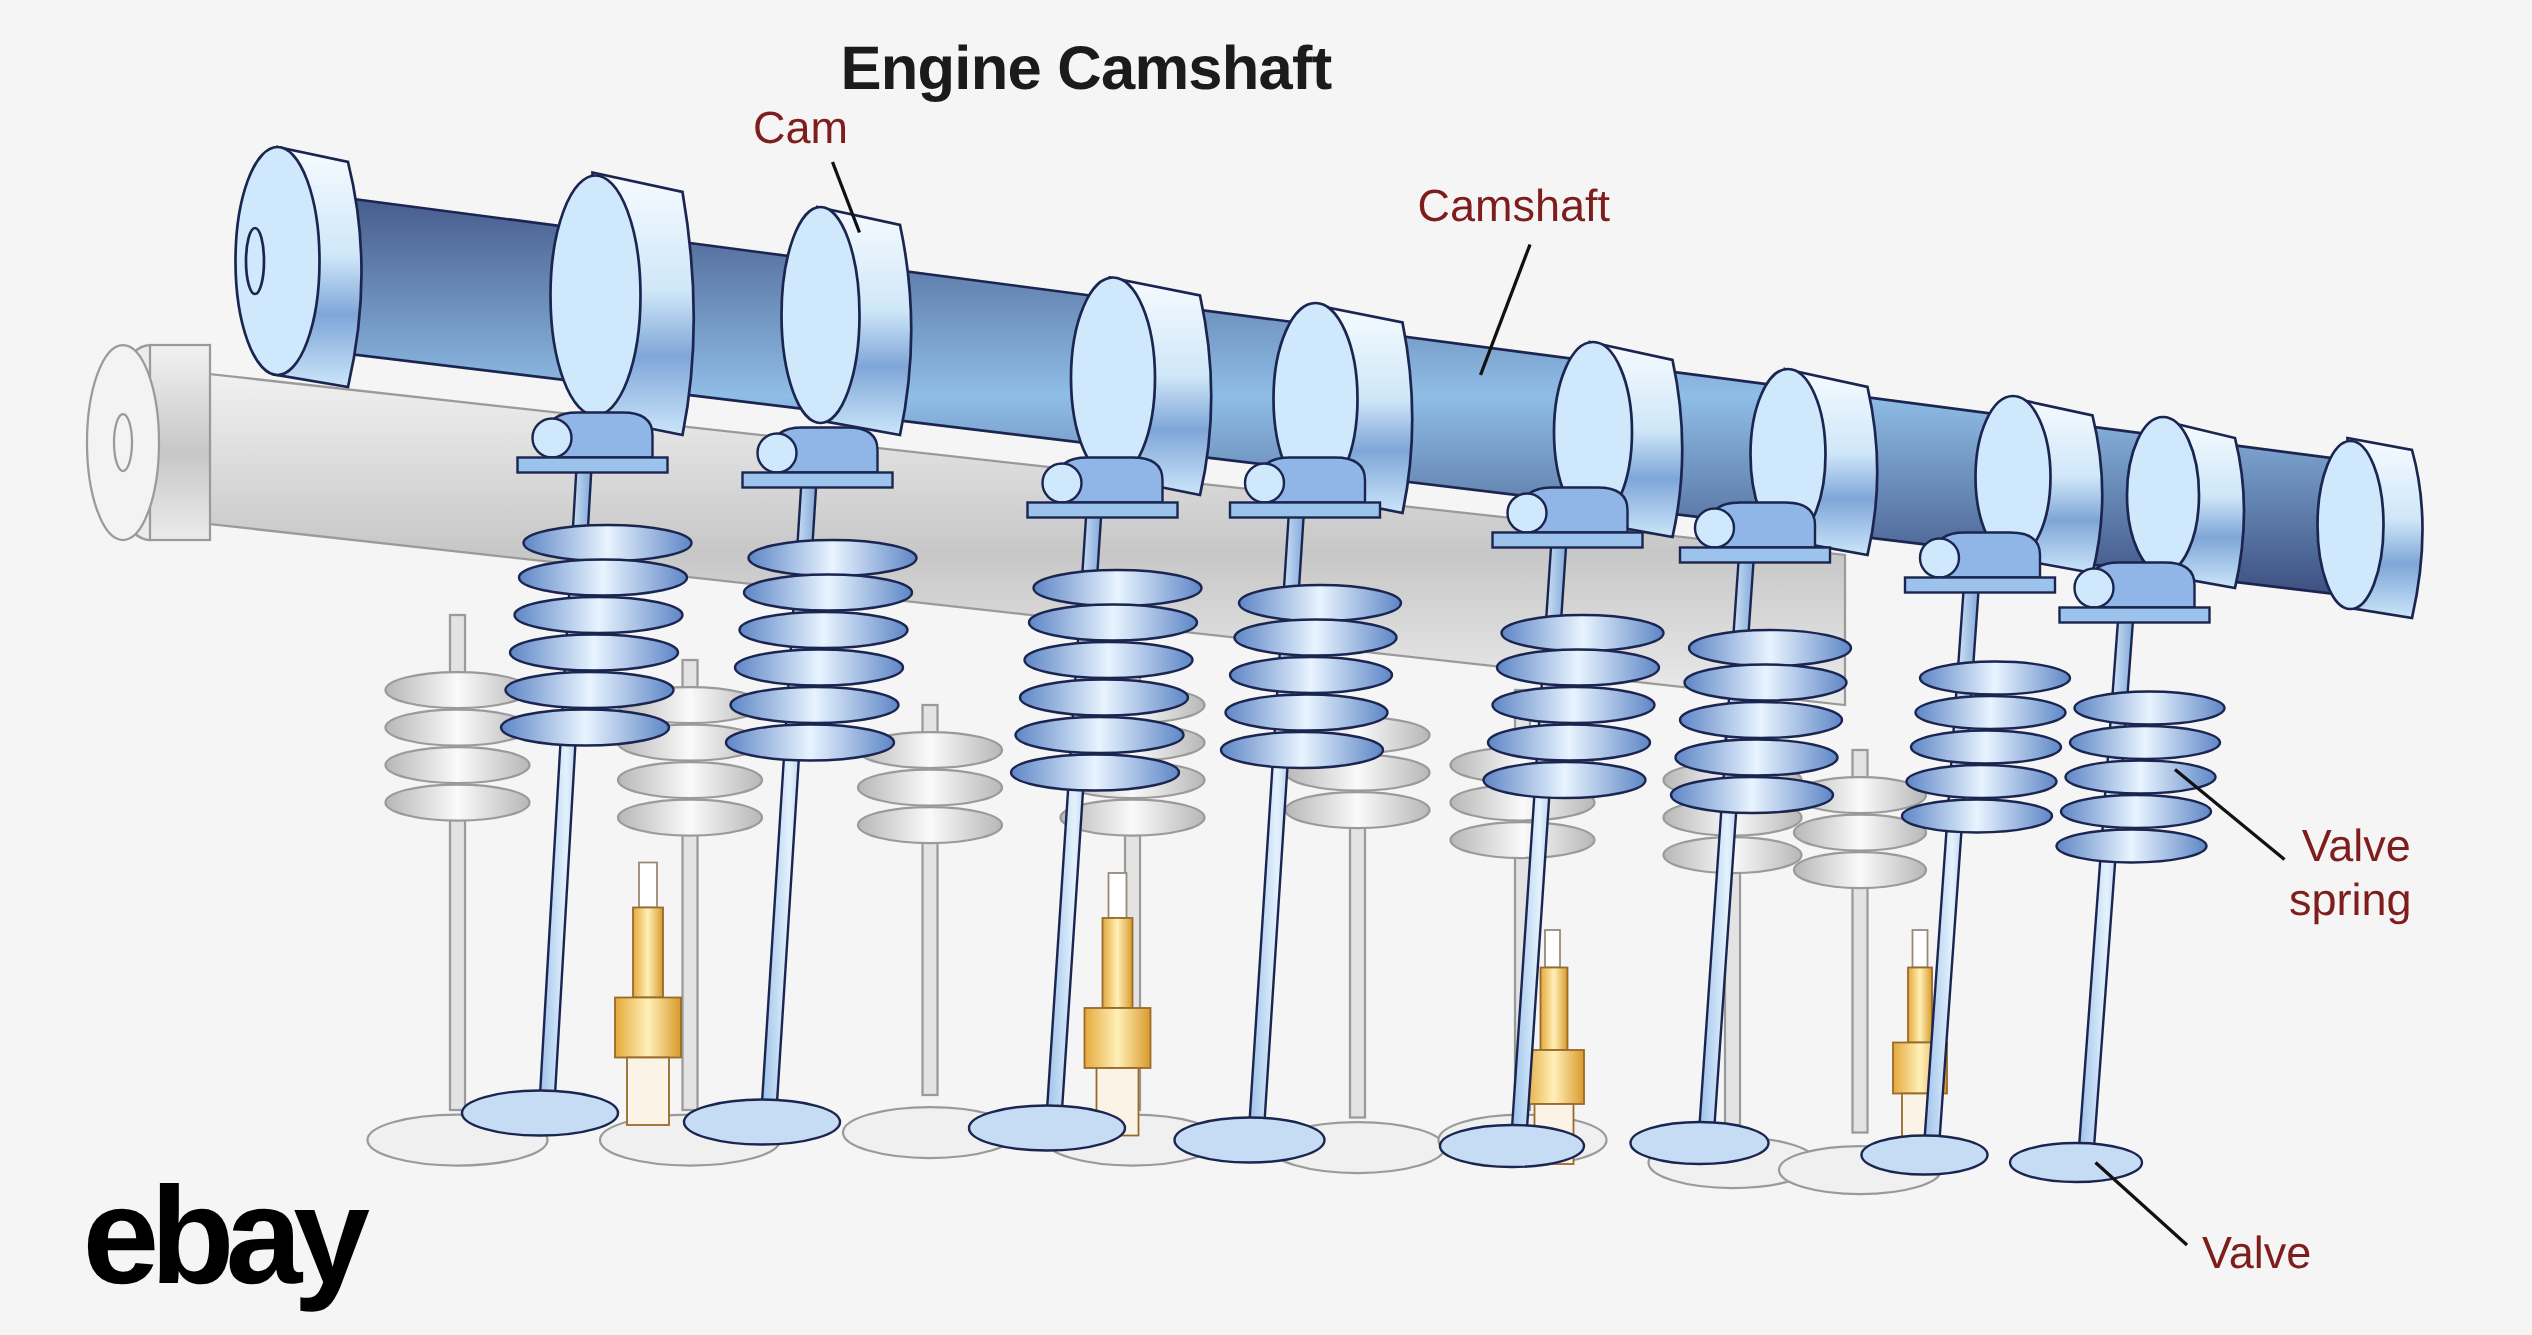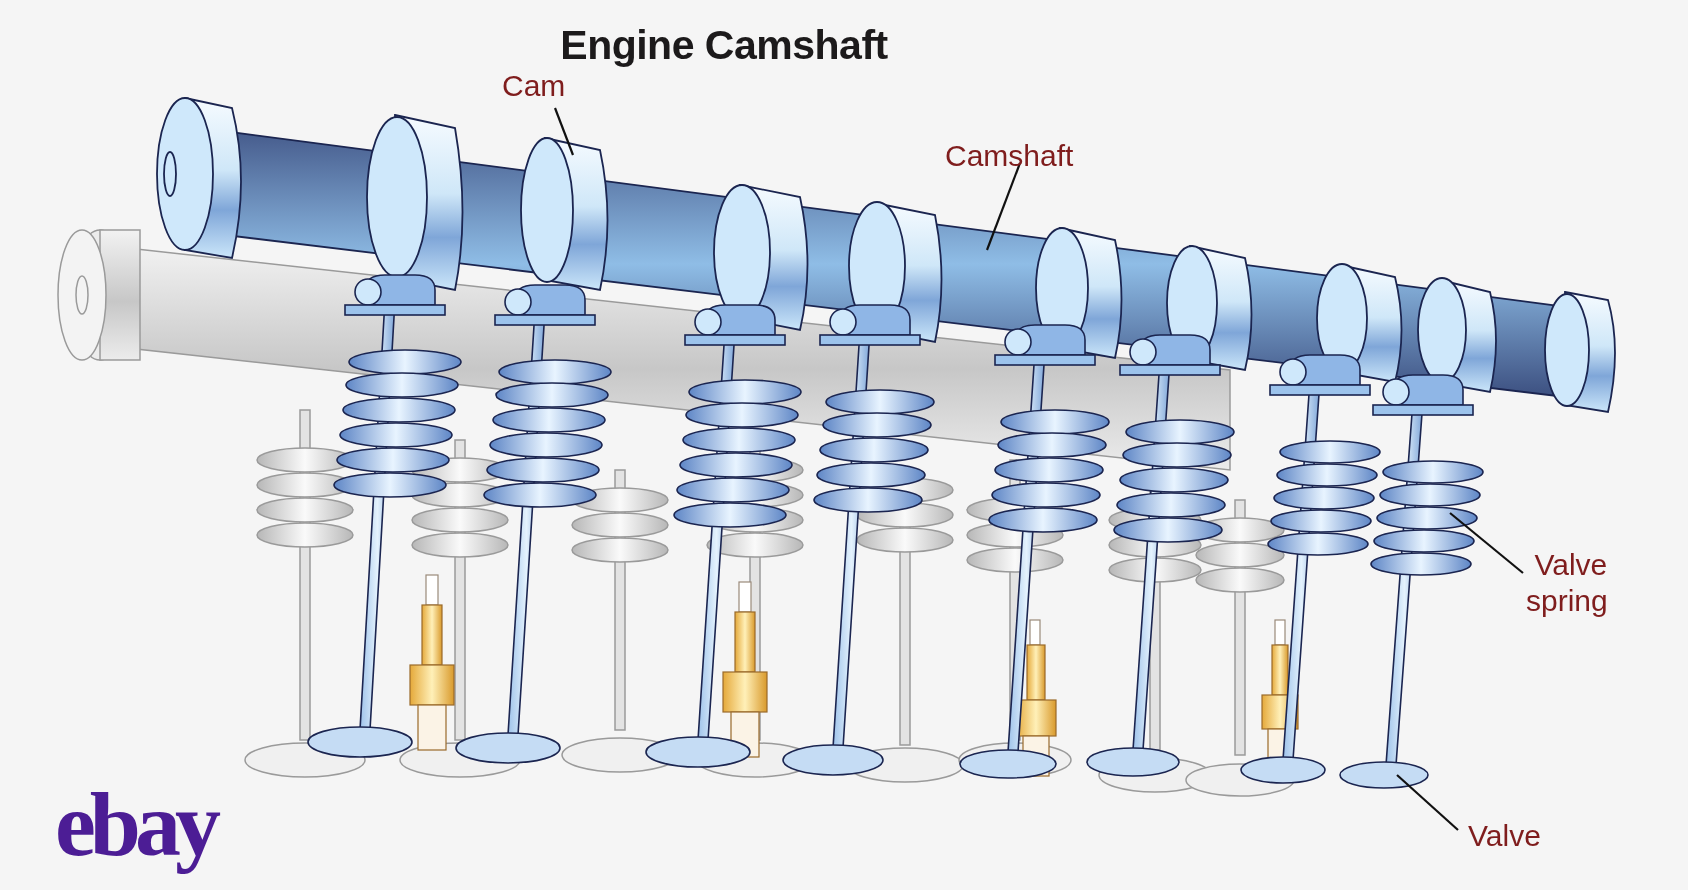--- a/index.html
+++ b/index.html
@@ -2,22 +2,22 @@
 <html><head>
 <meta charset="utf-8">
 <style>
   html, body { margin:0; padding:0; }
   body { width:1688px; height:890px; background:#f5f5f5; overflow:hidden; position:relative;
          font-family:"Liberation Sans", "DejaVu Sans", sans-serif; }
   #stage { position:absolute; left:0; top:0; width:1688px; height:890px; }
   .title { position:absolute; left:0; width:1448px; top:22px; text-align:center; font-size:41px;
            font-weight:700; color:#1c1a1b; letter-spacing:-0.5px; }
   .label { position:absolute; font-size:30px; color:#7f1d1d; line-height:36px; }
-  .logo { position:absolute; left:55px; top:778px; font-size:92px; font-weight:700; color:#4c1d95;
-          letter-spacing:-6px; line-height:1; font-family:Liberation Serif, serif; }
+  .logo { position:absolute; left:55px; top:778px; font-size:92px; font-weight:700; color:#000000;
+          letter-spacing:-6px; line-height:1; font-family:Liberation Sans, sans-serif; }
 </style>
 </head>
 <body>
 
 <svg id="stage" viewBox="0 0 1688 890" xmlns="http://www.w3.org/2000/svg">
   <defs>
     <linearGradient id="shaftG" x1="0" y1="0" x2="0" y2="1">
       <stop offset="0" stop-color="#44598a"></stop>
       <stop offset="0.5" stop-color="#8fbde6"></stop>
       <stop offset="1" stop-color="#3a4d7e"></stop>
@@ -312,19 +312,19 @@
   <g stroke="#111" stroke-width="2.2">
     <line x1="555" y1="108" x2="573" y2="155"></line>
     <line x1="1020" y1="163" x2="987" y2="250"></line>
     <line x1="1450" y1="513" x2="1523" y2="573"></line>
     <line x1="1397" y1="775" x2="1458" y2="830"></line>
   </g>
 </svg>
 
 <div class="title">Engine Camshaft</div>
 <div class="label" style="left:502px;top:68px;">Cam</div>
-<div class="label" style="left:945px;top:138px;">Camshaft</div>
+<div class="label" style="left:945px;top:120px;">Camshaft</div>
 <div class="label" style="left:1526px;top:547px;text-align:center;">
   <div style="padding-left:8px;">Valve</div>
   <div>spring</div>
 </div>
 <div class="label" style="left:1468px;top:818px;">Valve</div>
 <div class="logo">ebay</div>
 
 </body></html>

